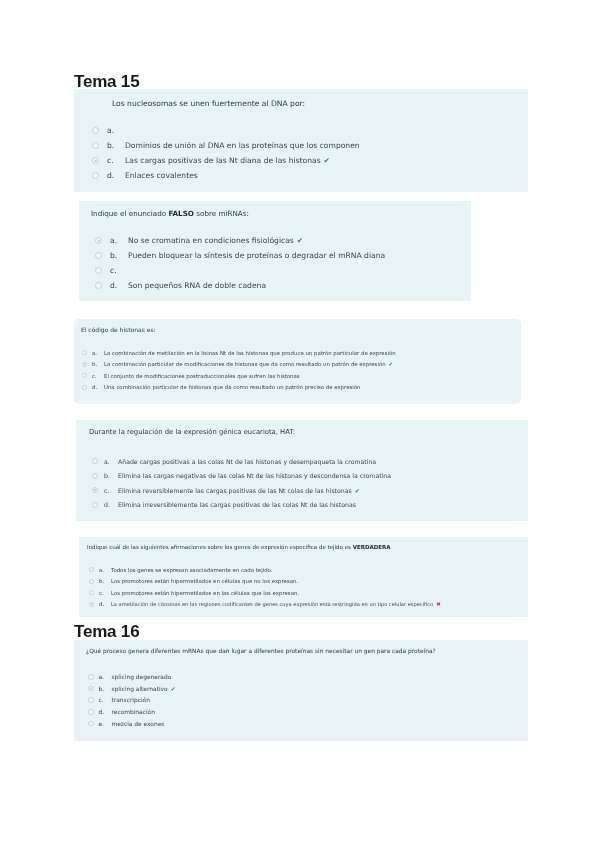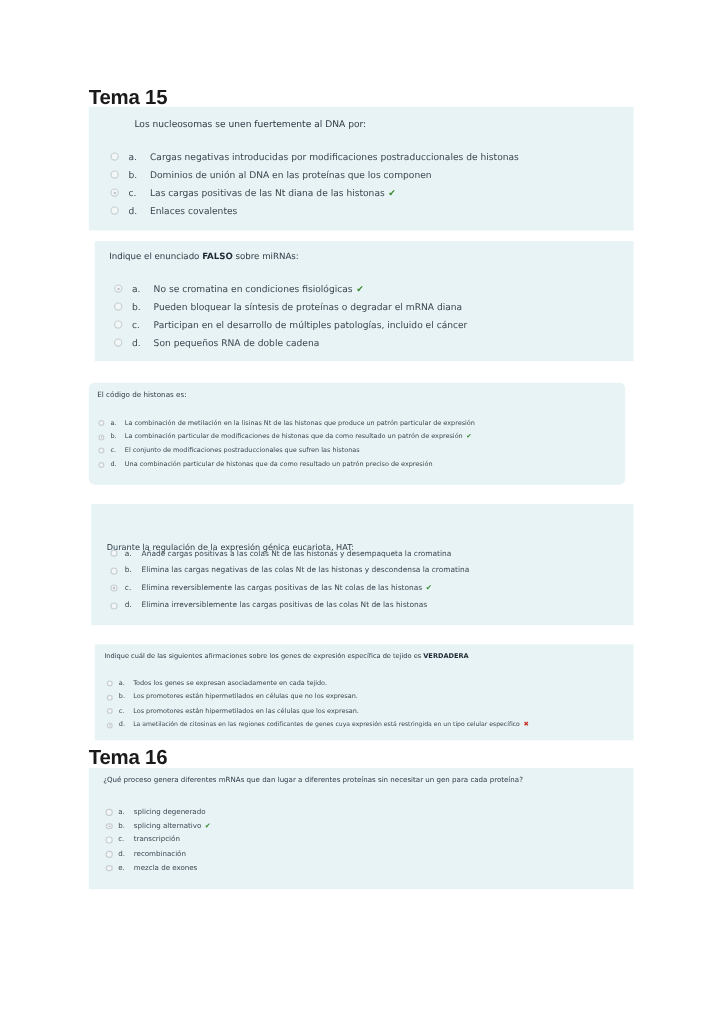--- a/index.html
+++ b/index.html
@@ -106,61 +106,59 @@
 <body>
 
 <div class="tema-title" style="top:72px;">Tema 15</div>
 
 <div class="qbox s1" style="left:74px; top:89px; width:454px; height:103px;">
   <div class="qtext" style="left:14px; top:10px;padding-left:24px;">Los nucleosomas se unen fuertemente al DNA por:</div>
   <ul class="answers" style="left:18px; top:34px;">
     <li class="answer">
       <span class="radio"></span>
       <span class="letter">a.</span>
-      <span>Cargas negativas introducidas por modificaciones postraduccionales de histonas</span>
     </li>
     <li class="answer">
       <span class="radio"></span>
       <span class="letter">b.</span>
       <span>Dominios de unión al DNA en las proteínas que los componen</span>
     </li>
     <li class="answer">
       <span class="radio checked"></span>
       <span class="letter">c.</span>
       <span>Las cargas positivas de las Nt diana de las histonas</span>
       <span class="mark-ok">✔</span>
     </li>
     <li class="answer">
       <span class="radio"></span>
       <span class="letter">d.</span>
       <span>Enlaces covalentes</span>
     </li>
   </ul>
 </div>
 
-<div class="qbox s1" style="left:79px; top:201px; width:449px; height:100px;">
+<div class="qbox s1" style="left:79px; top:201px; width:392px; height:100px;">
   <div class="qtext" style="left:12px; top:8px; font-size:7.2px;">
     <span>Indique el enunciado </span><b>FALSO</b><span> sobre miRNAs:</span>
   </div>
   <ul class="answers" style="left:16px; top:32px;">
     <li class="answer">
       <span class="radio checked"></span>
       <span class="letter">a.</span>
       <span>No se cromatina en condiciones fisiológicas</span>
       <span class="mark-ok">✔</span>
     </li>
     <li class="answer">
       <span class="radio"></span>
       <span class="letter">b.</span>
       <span>Pueden bloquear la síntesis de proteínas o degradar el mRNA diana</span>
     </li>
     <li class="answer">
       <span class="radio"></span>
       <span class="letter">c.</span>
-      <span>Participan en el desarrollo de múltiples patologías, incluido el cáncer</span>
     </li>
     <li class="answer">
       <span class="radio"></span>
       <span class="letter">d.</span>
       <span>Son pequeños RNA de doble cadena</span>
     </li>
   </ul>
 </div>
 
 <div class="qbox s3 rounded" style="left:74px; top:319px; width:447px; height:85px;">
@@ -184,21 +182,21 @@
     </li>
     <li class="answer">
       <span class="radio"></span>
       <span class="letter">d.</span>
       <span>Una combinación particular de histonas que da como resultado un patrón preciso de expresión</span>
     </li>
   </ul>
 </div>
 
 <div class="qbox s2" style="left:76px; top:420px; width:452px; height:101px;">
-  <div class="qtext" style="left:13px; top:8px; font-size:6.8px;margin-top:24px;">Durante la regulación de la expresión génica eucariota, HAT:</div>
+  <div class="qtext" style="left:13px; top:8px; font-size:6.8px;">Durante la regulación de la expresión génica eucariota, HAT:</div>
   <ul class="answers" style="left:16px; top:34px;">
     <li class="answer" style="height:14.5px;">
       <span class="radio"></span>
       <span class="letter">a.</span>
       <span>Añade cargas positivas a las colas Nt de las histonas y desempaqueta la cromatina</span>
     </li>
     <li class="answer" style="height:14.5px;">
       <span class="radio"></span>
       <span class="letter">b.</span>
       <span>Elimina las cargas negativas de las colas Nt de las histonas y descondensa la cromatina</span>

